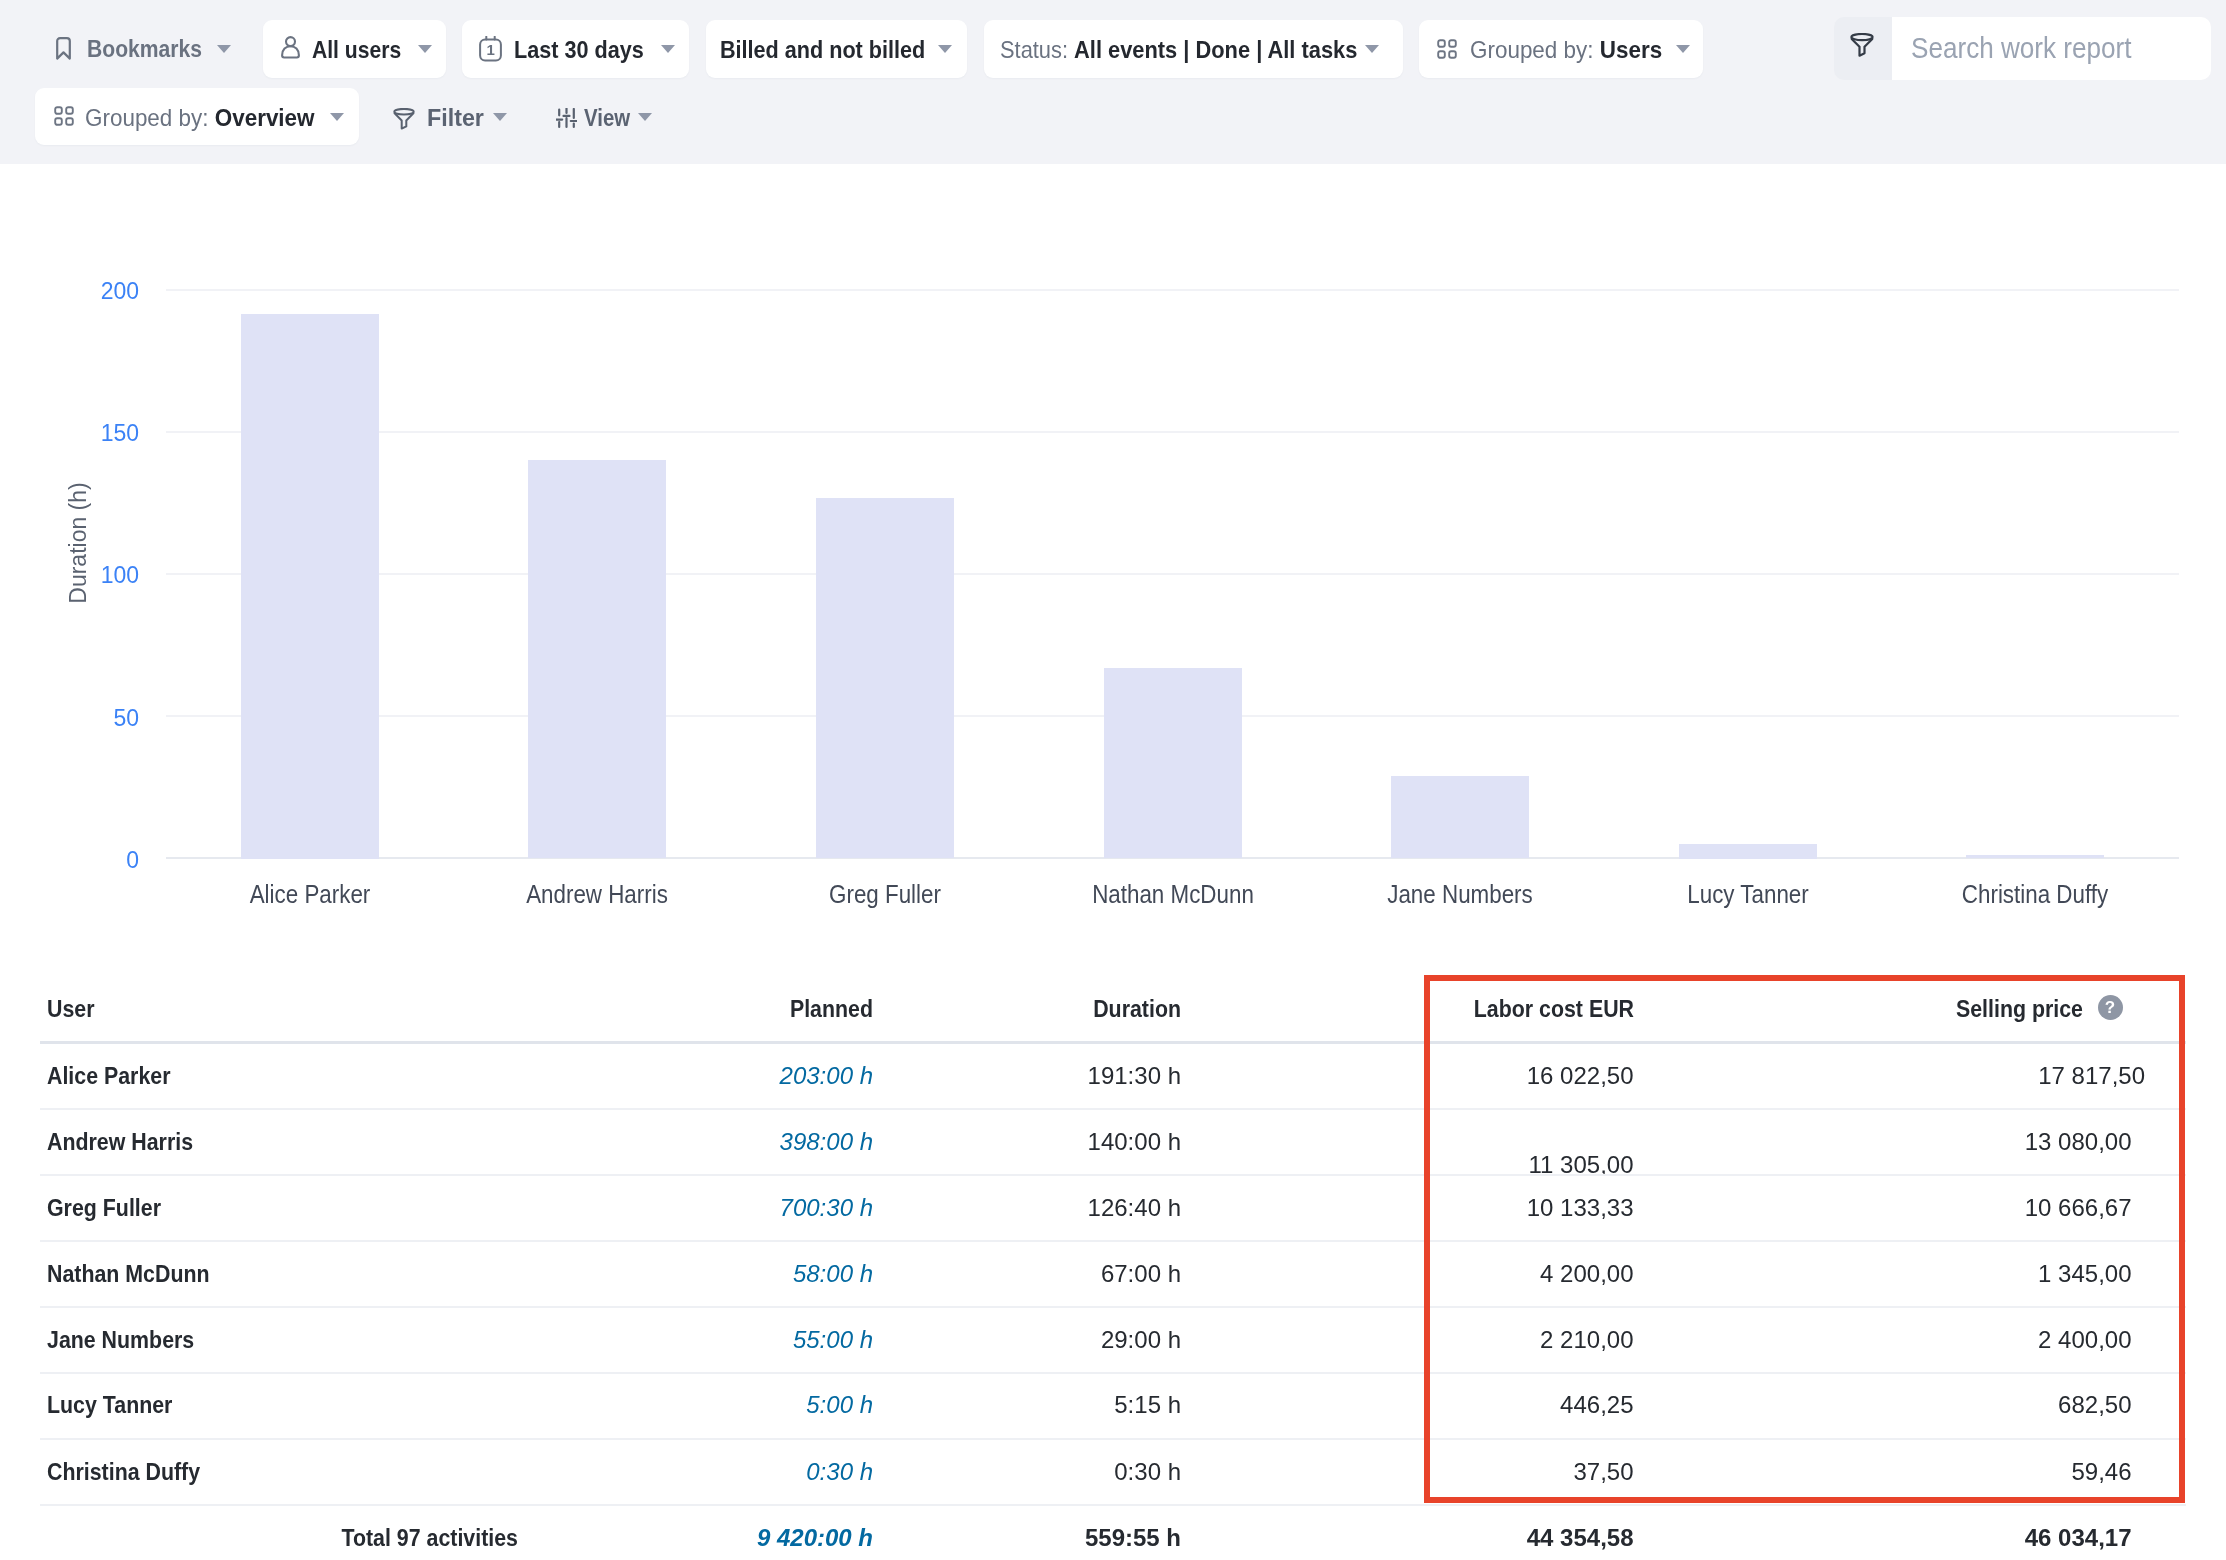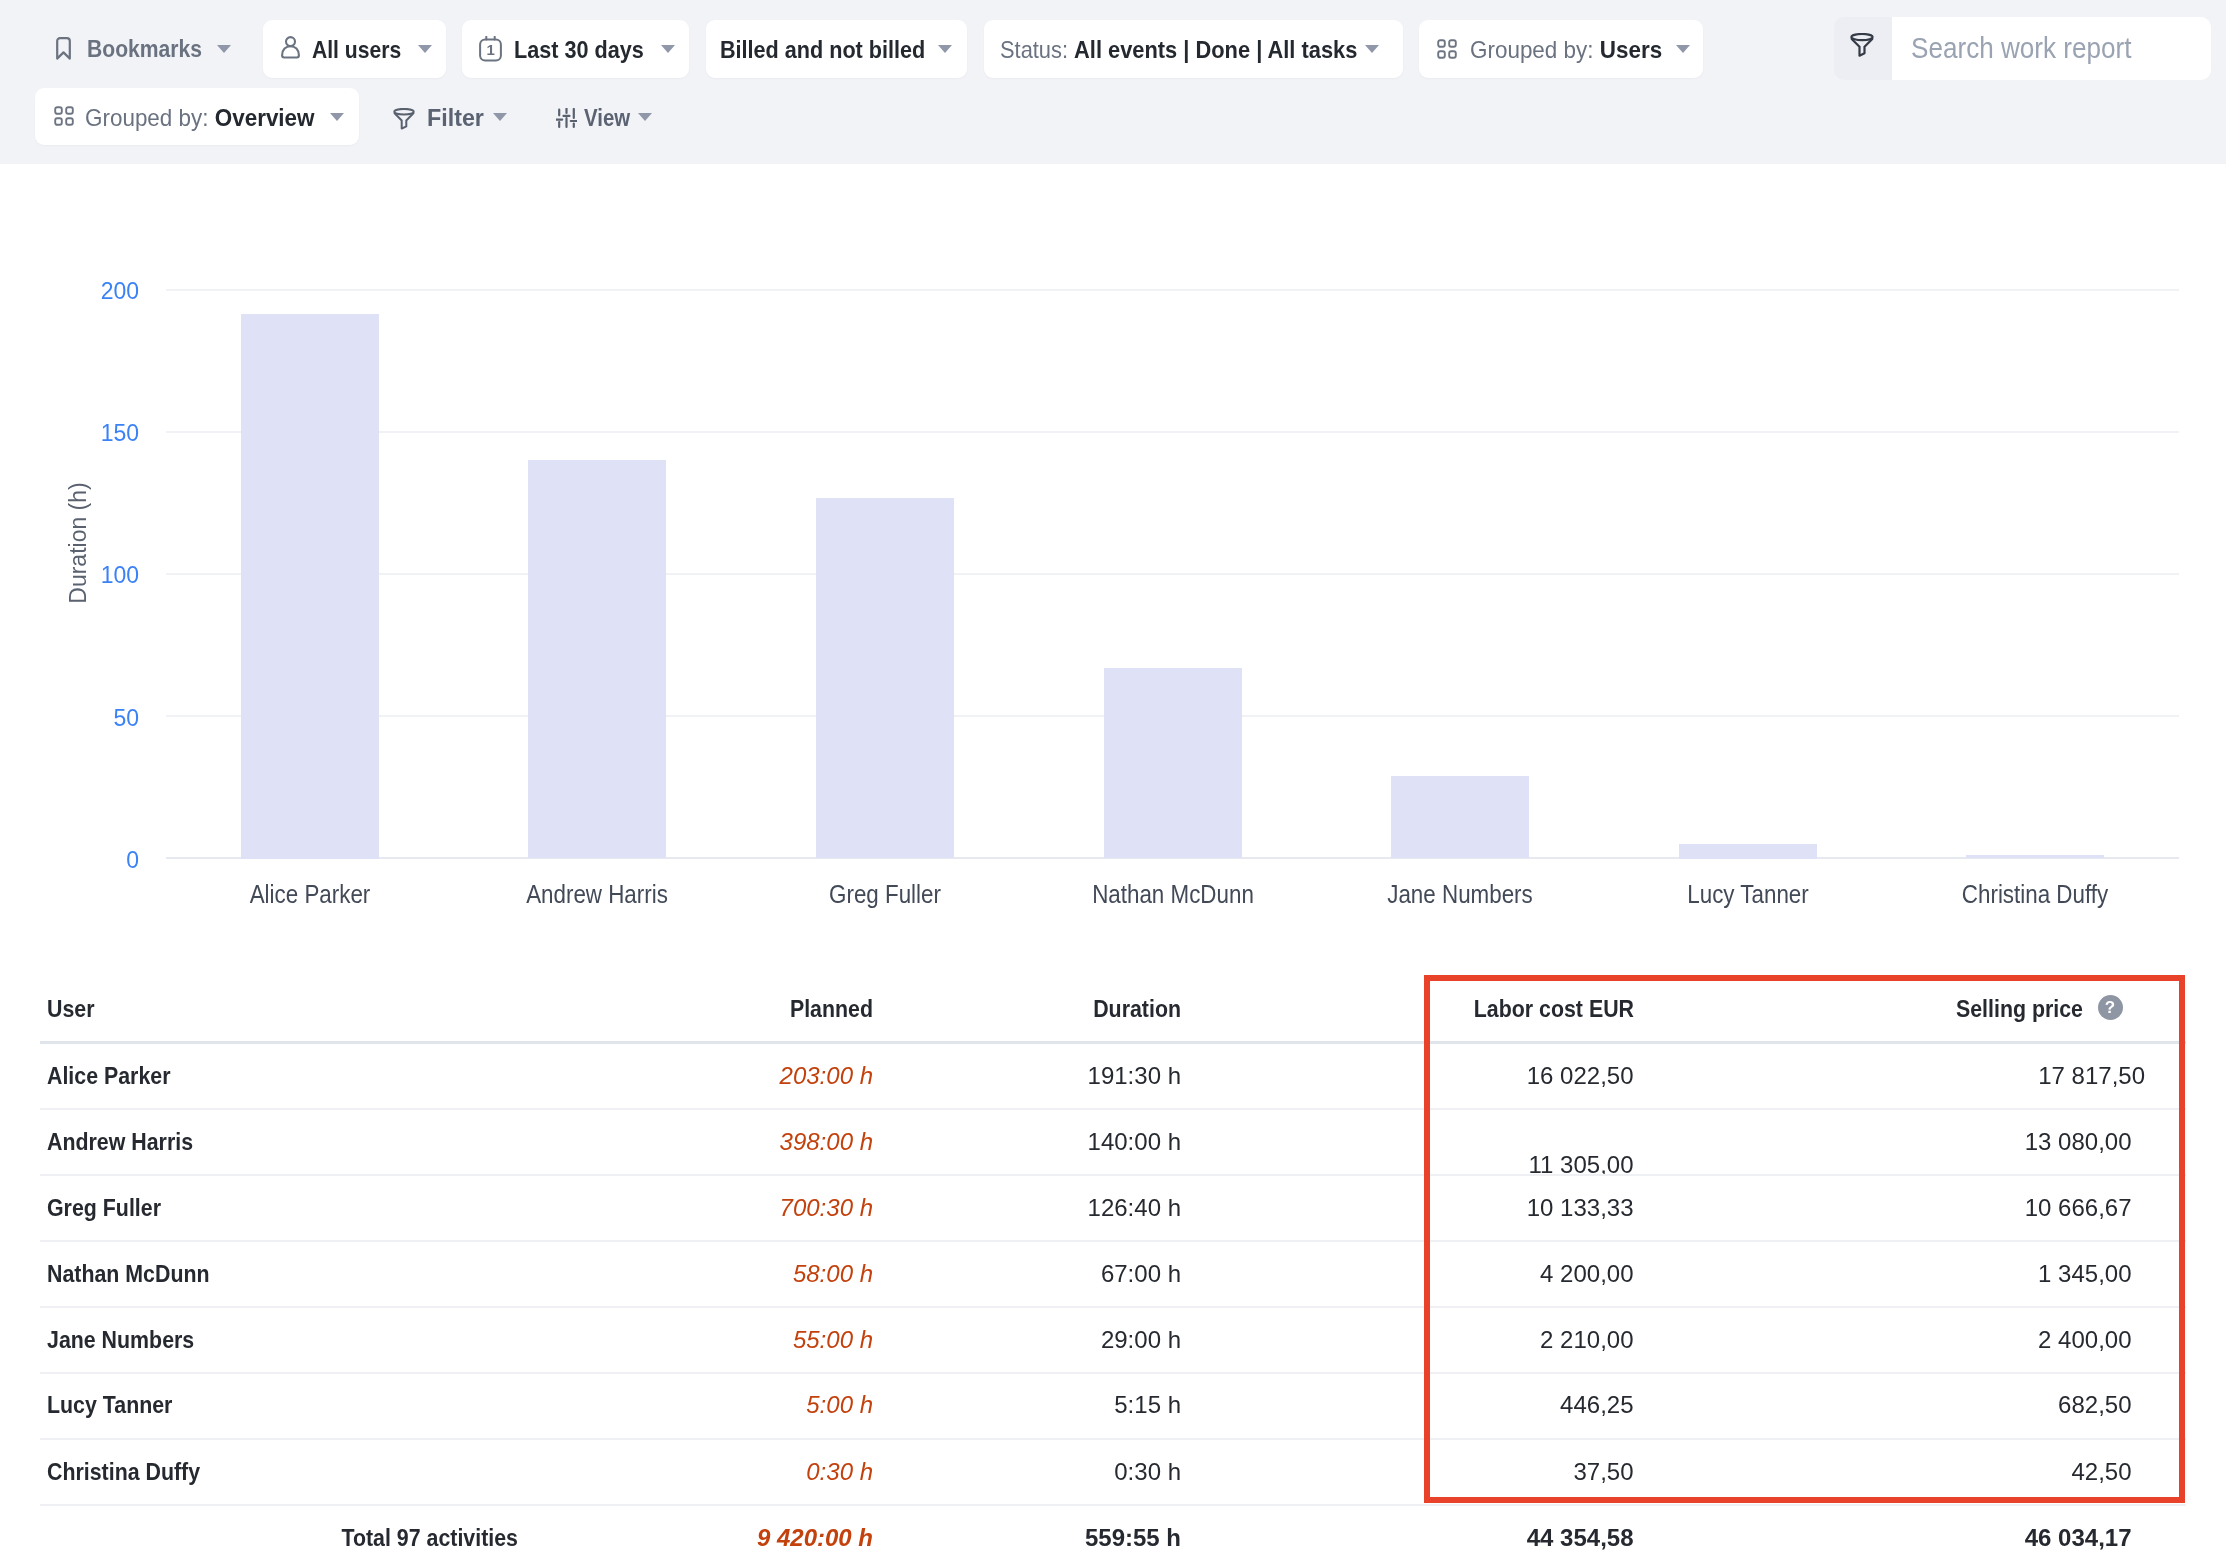--- a/index.html
+++ b/index.html
@@ -13,21 +13,21 @@
 .chev{position:absolute;width:0;height:0;border-left:7px solid transparent;border-right:7px solid transparent;border-top:8px solid #8f97a8;}
 .bar{position:absolute;background:#dfe2f6;}
 .grid{position:absolute;left:166px;width:2013px;height:2px;background:#f1f2f6;}
 .tick{position:absolute;width:100px;text-align:right;font-size:23px;color:#3b82f6;}
 .cat{position:absolute;width:280px;text-align:center;font-size:25px;color:#424957;transform:scaleX(0.895);}
 .rowsep{position:absolute;left:40px;width:2146px;height:2px;background:#eef0f4;}
 .td{position:absolute;font-size:24px;color:#262a30;line-height:1;white-space:nowrap;}
 .sxl{transform:scaleX(0.89);transform-origin:0 50%;}
 .sxr{transform:scaleX(0.89);transform-origin:100% 50%;}
 .tb{font-weight:bold;}
-.pl{font-style:italic;color:#c2410c;}
+.pl{font-style:italic;color:#0369a1;}
 .num{width:300px;text-align:right;}
 </style>
 </head>
 <body>
 <div id="page">
 <div id="toolbar"></div>
 
 <svg class="abs" style="left:56px;top:37px" width="15" height="23" viewBox="0 0 15 23" fill="none" stroke="#6b7381" stroke-width="2.2" stroke-linejoin="round" stroke-linecap="round">
       <path d="M1.2 21.6 V4.1 C1.2 2.3 2.3 1.2 4.1 1.2 H10.9 C12.7 1.2 13.8 2.3 13.8 4.1 V21.6 L7.5 15.4 Z"></path>
     </svg>
@@ -173,21 +173,21 @@
 <div class="td pl num" style="left:573px;top:1393.4px;">5:00 h</div>
 <div class="td num" style="left:881px;top:1393.4px;">5:15 h</div>
 <div class="td num" style="left:1333.5px;top:1393.4px;">446,25</div>
 <div class="td num" style="left:1831.5px;top:1393.4px;">682,50</div>
 <div class="rowsep" style="top:1438.1px;"></div>
 
 <div class="td tb sxl" style="left:47px;top:1459.7px;">Christina Duffy</div>
 <div class="td pl num" style="left:573px;top:1459.7px;">0:30 h</div>
 <div class="td num" style="left:881px;top:1459.7px;">0:30 h</div>
 <div class="td num" style="left:1333.5px;top:1459.7px;">37,50</div>
-<div class="td num" style="left:1831.5px;top:1459.7px;">42,50</div>
+<div class="td num" style="left:1831.5px;top:1459.7px;">59,46</div>
 <div class="rowsep" style="top:1504px;"></div>
 
 <div class="td tb num sxr" style="left:218px;top:1525.7px;">Total 97 activities</div>
 <div class="td tb pl num" style="left:573px;top:1525.7px;">9 420:00 h</div>
 <div class="td tb num" style="left:881px;top:1525.7px;">559:55 h</div>
 <div class="td tb num" style="left:1333.5px;top:1525.7px;">44 354,58</div>
 <div class="td tb num" style="left:1831.5px;top:1525.7px;">46 034,17</div>
 <div id="redbox" style="position:absolute;left:1424px;top:975px;width:761px;height:528px;border:6px solid #e8432a;"></div>
 </div>
 

